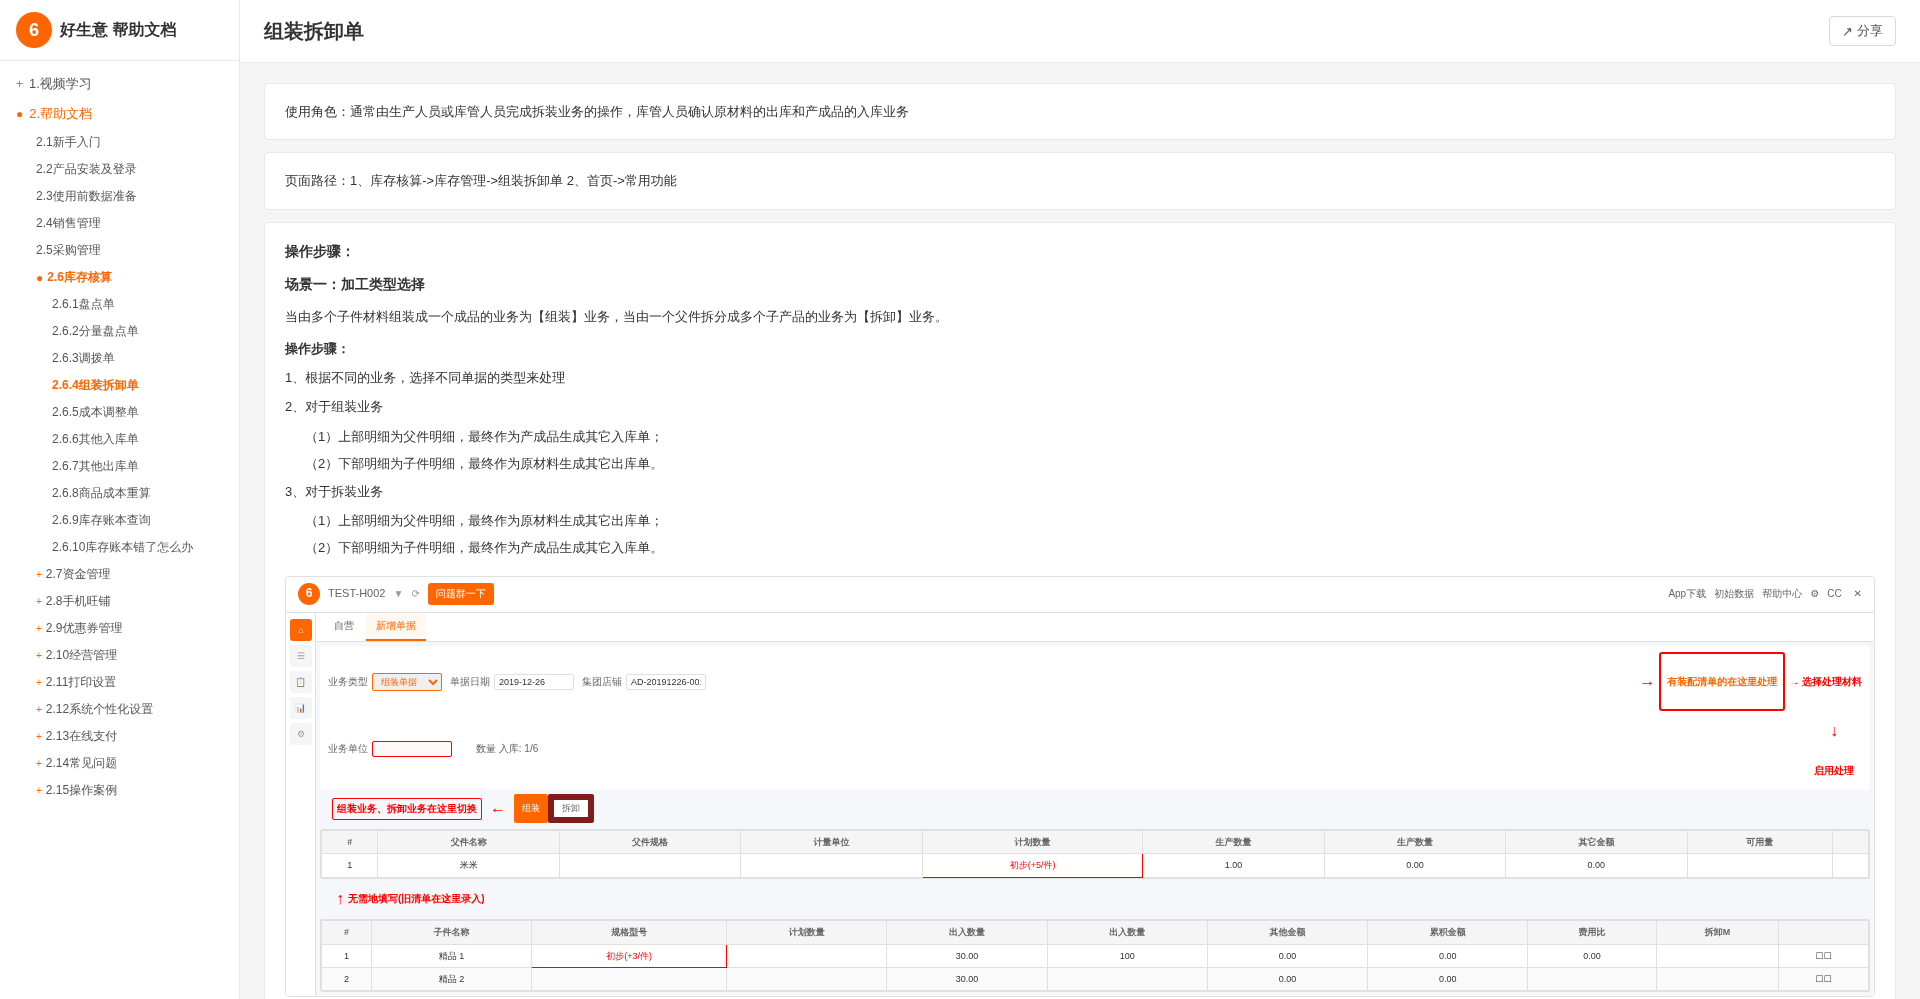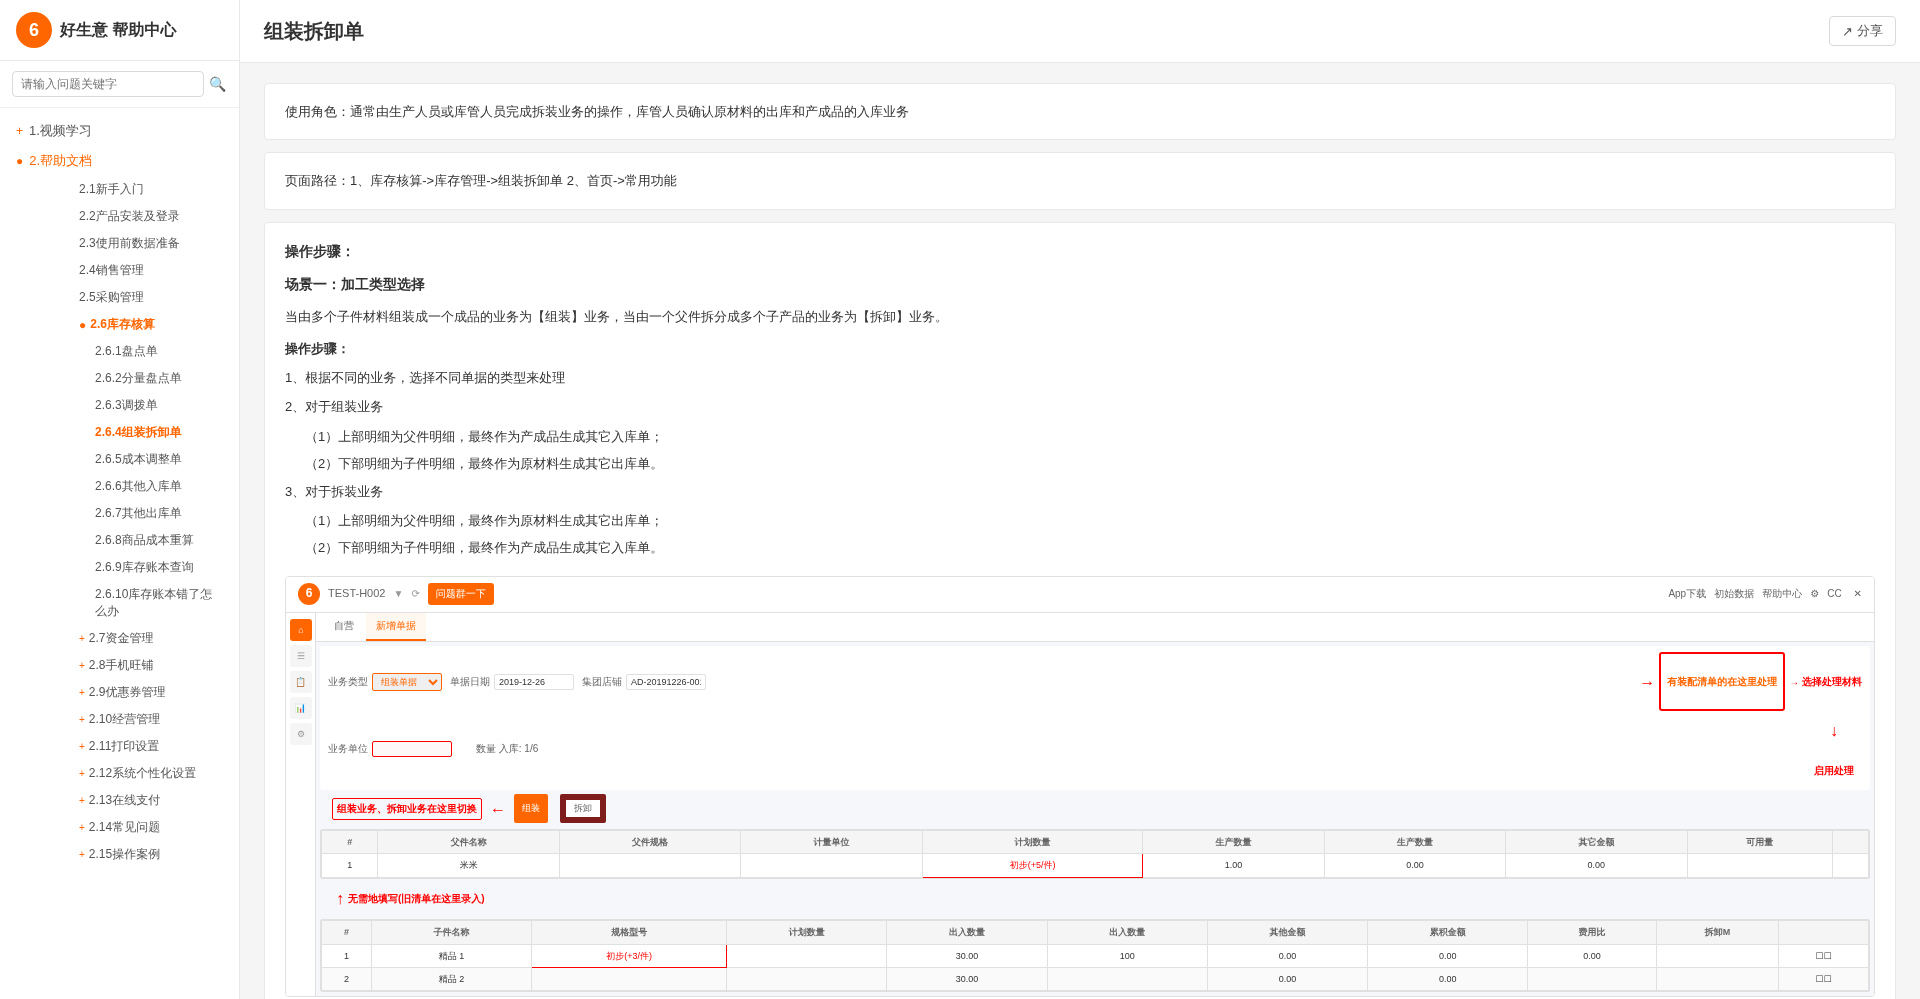--- a/index.html
+++ b/index.html
@@ -100,21 +100,20 @@
       color: #555;
       font-weight: normal;
     }
 
     .nav-item-row.level1.open .label {
       color: #f60;
     }
 
     .nav-sub {
       padding-left: 0;
-      margin-left: 43px;
     }
 
     .nav-sub-item {
       padding: 5px 16px 5px 36px;
       cursor: pointer;
       font-size: 12px;
       color: #555;
     }
 
     .nav-sub-sub-item {
@@ -403,27 +402,23 @@
     }
   </style>
 </head>
 <body>
 
 <div class="sidebar">
   <div class="sidebar-header">
     <div class="logo-circle">
       <span>6</span>
     </div>
-    <span class="sidebar-title">好生意 帮助中心</span>
+    <span class="sidebar-title">好生意 帮助文档</span>
   </div>
 
-  <div class="search-box">
-    <input class="search-input" type="text" placeholder="请输入问题关键字" style="">
-    <button class="search-icon-btn">🔍</button>
-  </div>
 
   <div class="nav-tree">
 
     <div class="nav-item-row level1">
       <span class="prefix">+</span>
       <span class="label">1.视频学习</span>
     </div>
 
     <div class="nav-item-row level1 open">
       <span class="prefix" style="color:#f60;">●</span>
@@ -611,21 +606,21 @@
                       <span style="color:#f00;font-size:16px;font-weight:bold;">↓</span>
                       <span style="color:#f00;font-size:10px;font-weight:bold;margin-top:16px;">启用处理</span>
                     </div>
                   </div>
                 </div>
               </div>
 
               <div style="padding:2px 12px; display:flex; align-items:center; gap:8px; background:#f5f7fa; margin:0 4px;">
                 <span style="color:#f00;font-size:10px;font-weight:bold;border:1px solid #f00;padding:1px 4px;border-radius:2px;">组装业务、拆卸业务在这里切换</span>
                 <span style="color:#f00;font-size:16px;">←</span>
-                <div style="display:flex;gap:12px;">
+                <div style="display:flex;gap:0;">
                   <button style="background:#f60;color:#fff;border:none;border-radius:2px;padding:2px 8px;font-size:9px;">组装</button>
                   <button style="background:#fff;color:#666;border:6px solid #7f1d1d;border-radius:2px;padding:2px 8px;font-size:9px;">拆卸</button>
                 </div>
               </div>
 
               <div style="margin:4px; background:#fff; border:1px solid #e0e0e0; border-radius:2px;">
                 <table class="mock-table">
                   <thead>
                     <tr>
                       <th>#</th>

